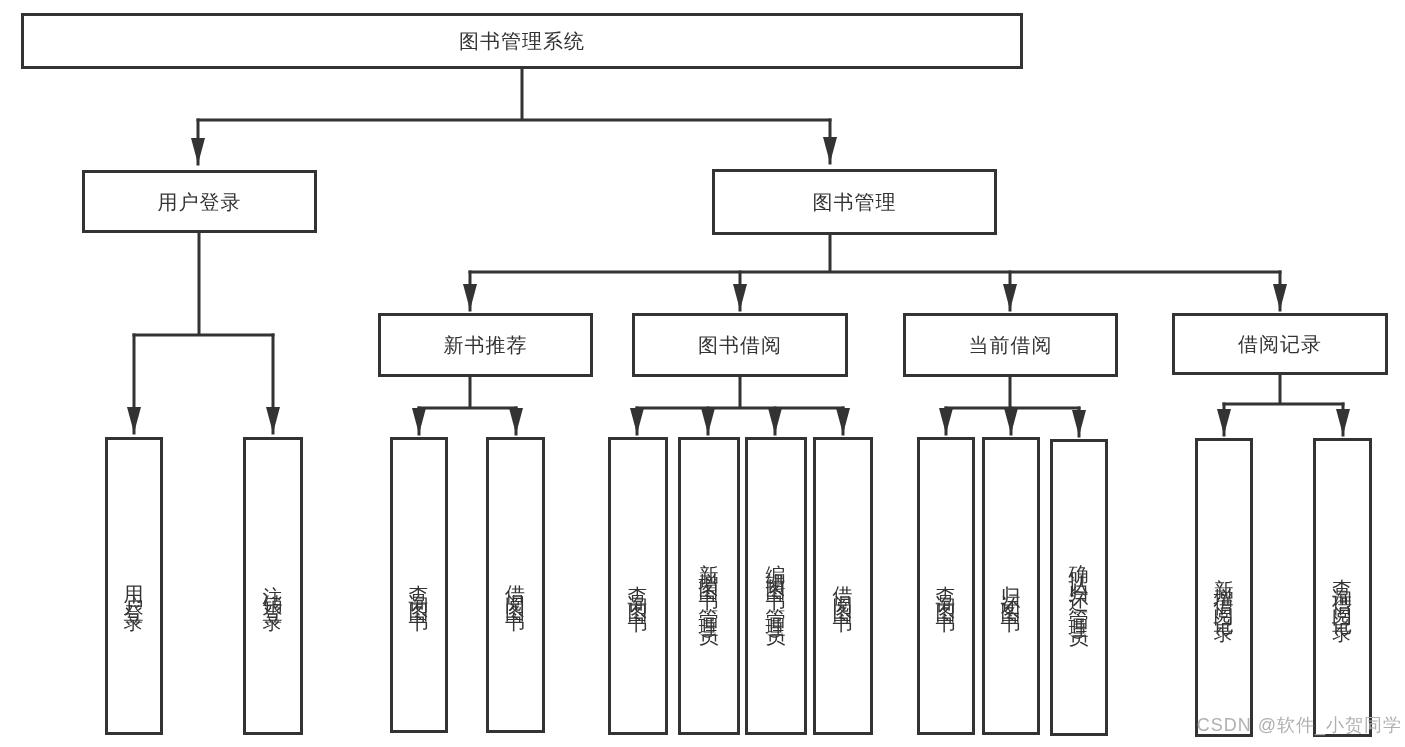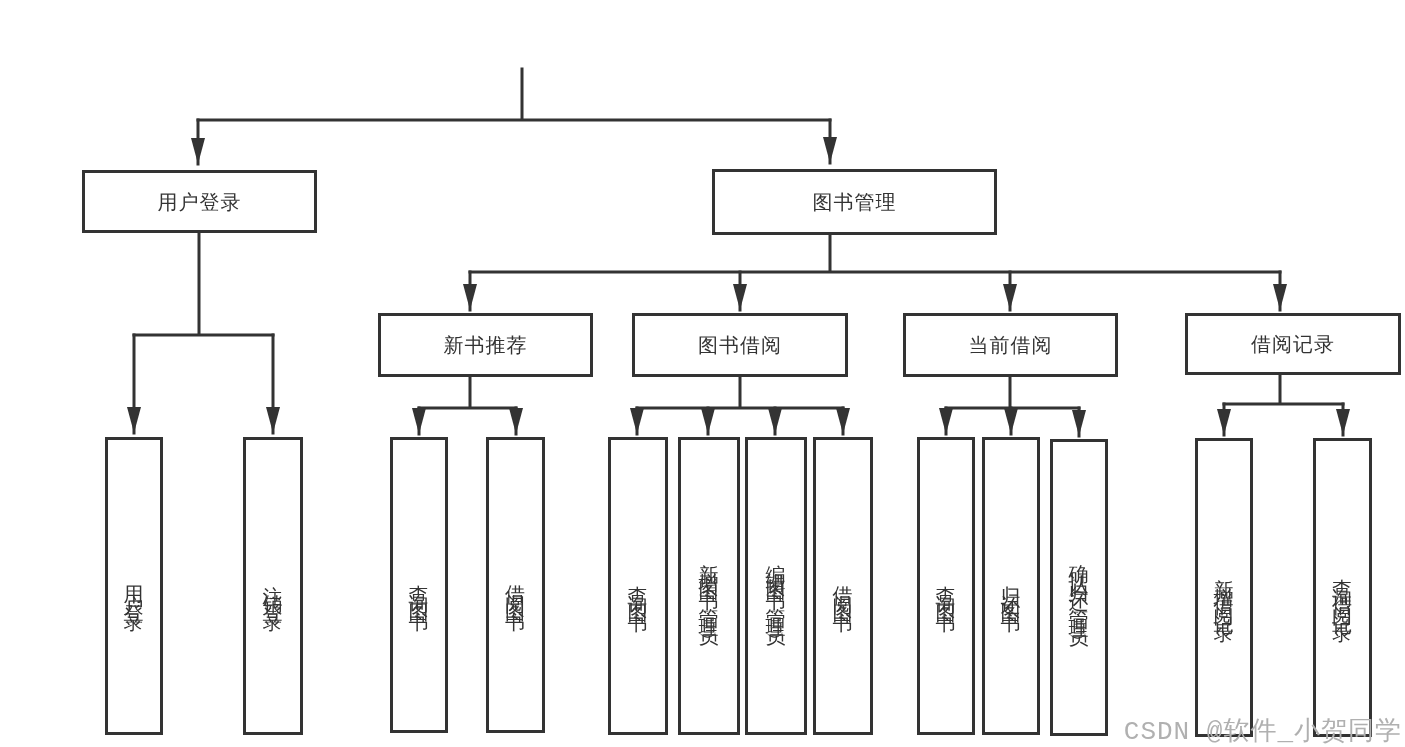--- a/index.html
+++ b/index.html
@@ -27,25 +27,24 @@
   }
   .node.v {
     writing-mode:vertical-rl;
     letter-spacing:9px;
     padding-top:4px;
   }
   #watermark {
     position:absolute;
     top:713px;
     right:3px;
-    font-size:26px;
+    font-size:18px;
     letter-spacing:1px;
     color:#b0b0b0;
     white-space:nowrap;
-    font-family:Liberation Mono, monospace;
   }
 </style>
 </head>
 <body>
 
 <div id="canvas">
 
   <svg id="wires" width="1405" height="747" viewBox="0 0 1405 747">
     <defs>
       <marker id="ah" markerUnits="userSpaceOnUse" markerWidth="28" markerHeight="18" refX="26" refY="9" orient="auto">
@@ -82,28 +81,29 @@
       <line x1="946" y1="408" x2="946" y2="434" marker-end="url(#ah)"></line>
       <line x1="1011" y1="408" x2="1011" y2="434" marker-end="url(#ah)"></line>
       <line x1="1079" y1="408" x2="1079" y2="436" marker-end="url(#ah)"></line>
 
       <path d="M1280,375 V404 M1224,404 H1343"></path>
       <line x1="1224" y1="404" x2="1224" y2="435" marker-end="url(#ah)"></line>
       <line x1="1343" y1="404" x2="1343" y2="435" marker-end="url(#ah)"></line>
     </g>
   </svg>
 
+  <div class="node" style="left:21px; top:13px; width:1002px; height:56px;">图书管理系统</div>
 
   <div class="node" style="left:82px; top:170px; width:235px; height:63px;">用户登录</div>
   <div class="node" style="left:712px; top:169px; width:285px; height:66px;">图书管理</div>
 
   <div class="node" style="left:363px; top:313px; width:215px; height:64px;margin-left:15px;">新书推荐</div>
   <div class="node" style="left:903px; top:313px; width:215px; height:64px;">当前借阅</div>
   <div class="node" style="left:632px; top:313px; width:216px; height:64px;">图书借阅</div>
-  <div class="node" style="left:1172px; top:313px; width:216px; height:62px;margin-left:13px;">借阅记录</div>
+  <div class="node" style="left:1172px; top:313px; width:216px; height:62px;">借阅记录</div>
 
   <div class="node v" style="left:105px; top:437px; width:58px; height:298px;">用户登录</div>
   <div class="node v" style="left:243px; top:437px; width:60px; height:298px;">注销登录</div>
 
   <div class="node v" style="left:390px; top:437px; width:58px; height:296px;">查询图书</div>
   <div class="node v" style="left:486px; top:437px; width:59px; height:296px;">借阅图书</div>
 
   <div class="node v" style="left:608px; top:437px; width:60px; height:298px;">查询图书</div>
   <div class="node v" style="left:678px; top:437px; width:62px; height:298px;">新增图书（管理员）</div>
   <div class="node v" style="left:745px; top:437px; width:62px; height:298px;">编辑图书（管理员）</div>

